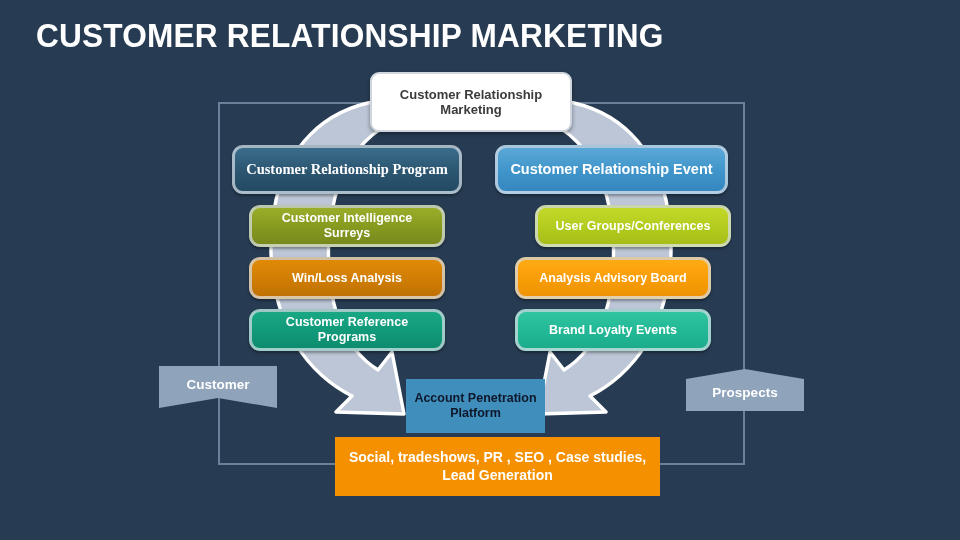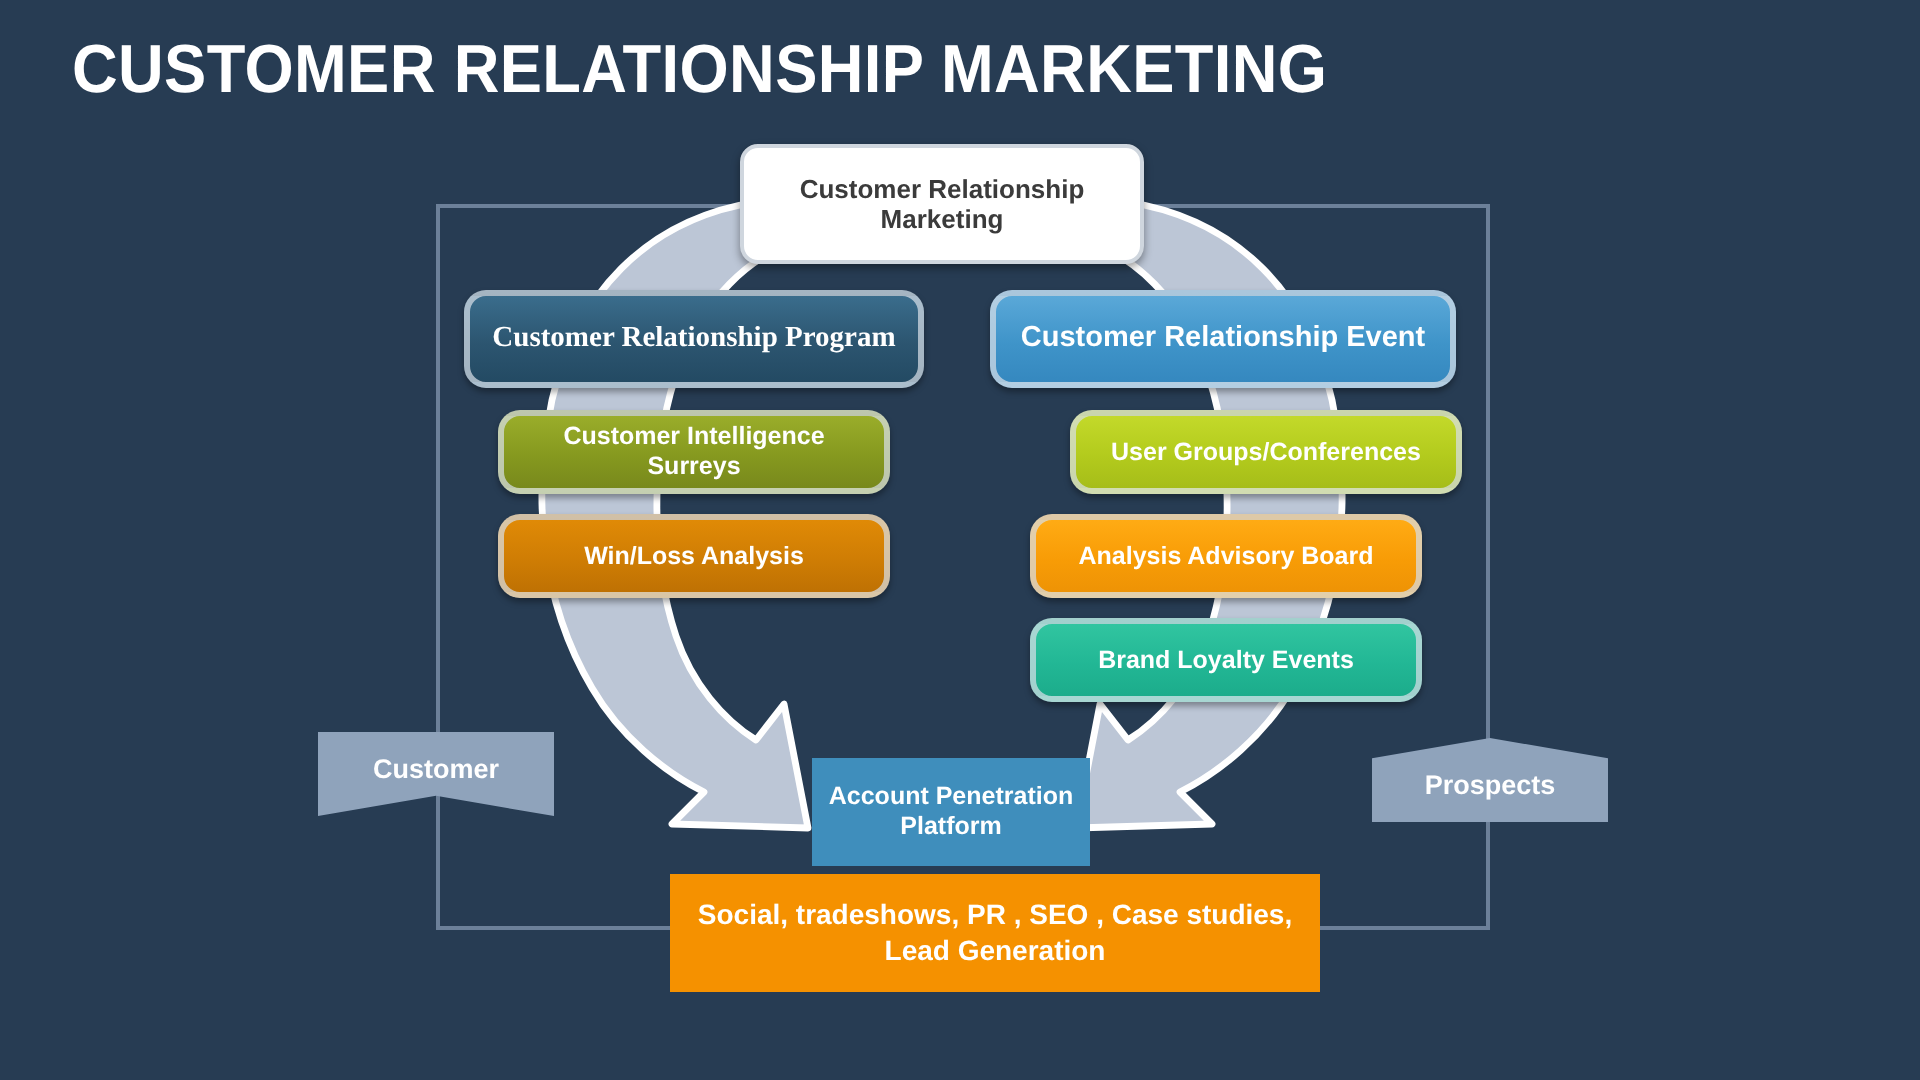--- a/index.html
+++ b/index.html
@@ -109,21 +109,21 @@
   #r3 { left: 515px; top: 309px; width: 196px;
         background: linear-gradient(180deg, #31c5a0 0%, #22b795 55%, #1cac8b 100%); }
 
   
   #platform {
     position: absolute;
     left: 406px; top: 379px; width: 139px; height: 54px;
     background: #3f8ebc;
     display: flex; align-items: center; justify-content: center;
     text-align: center;
-    color: #ffffff; font-size: 12.5px; font-weight: bold;
+    color: #0f172a; font-size: 12.5px; font-weight: bold;
     line-height: 1.22;
     box-sizing: border-box;
   }
   #outcome {
     position: absolute;
     left: 335px; top: 437px; width: 325px; height: 59px;
     background: #f59100;
     display: flex; align-items: center; justify-content: center;
     text-align: center;
     color: #ffffff; font-size: 14px; font-weight: bold;
@@ -206,20 +206,23 @@
   <div class="node pill sub zlift" id="l1">
     <span class="lbl">Customer Intelligence Surreys</span>
   </div>
 
   <div class="node pill zlift" id="head-right">
     <span class="lbl">Customer Relationship Event</span>
   </div>
   <div class="node pill sub zlift" id="l2">
     <span class="lbl">Win/Loss Analysis</span>
   </div>
+  <div class="node pill sub zlift" id="l3">
+    <span class="lbl">Customer Reference Programs</span>
+  </div>
 
   <div class="node pill sub zlift" id="r1">
     <span class="lbl">User Groups/Conferences</span>
   </div>
   <div class="node pill sub zlift" id="r2">
     <span class="lbl">Analysis Advisory Board</span>
   </div>
   <div class="node pill sub zlift" id="r3">
     <span class="lbl">Brand Loyalty Events</span>
   </div>

